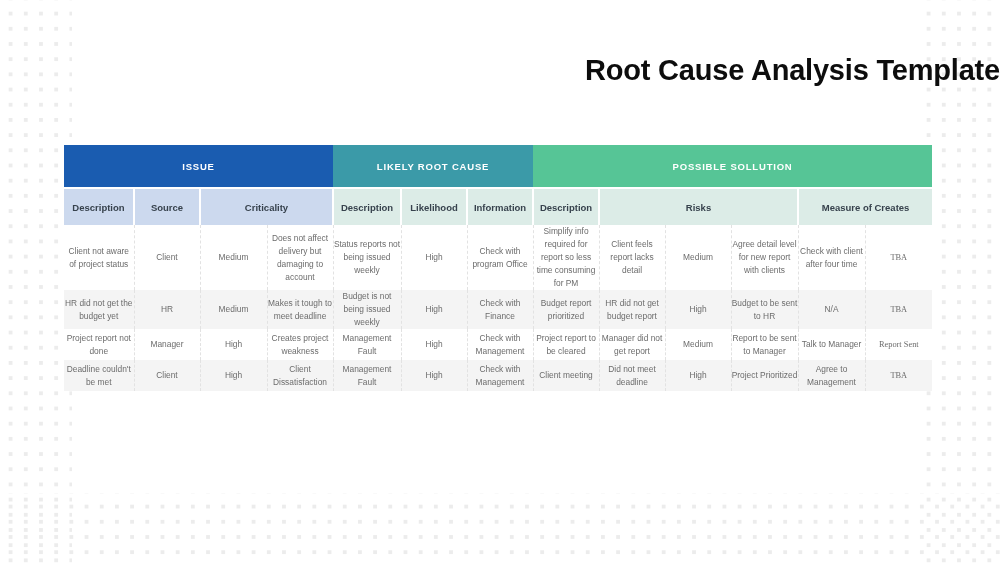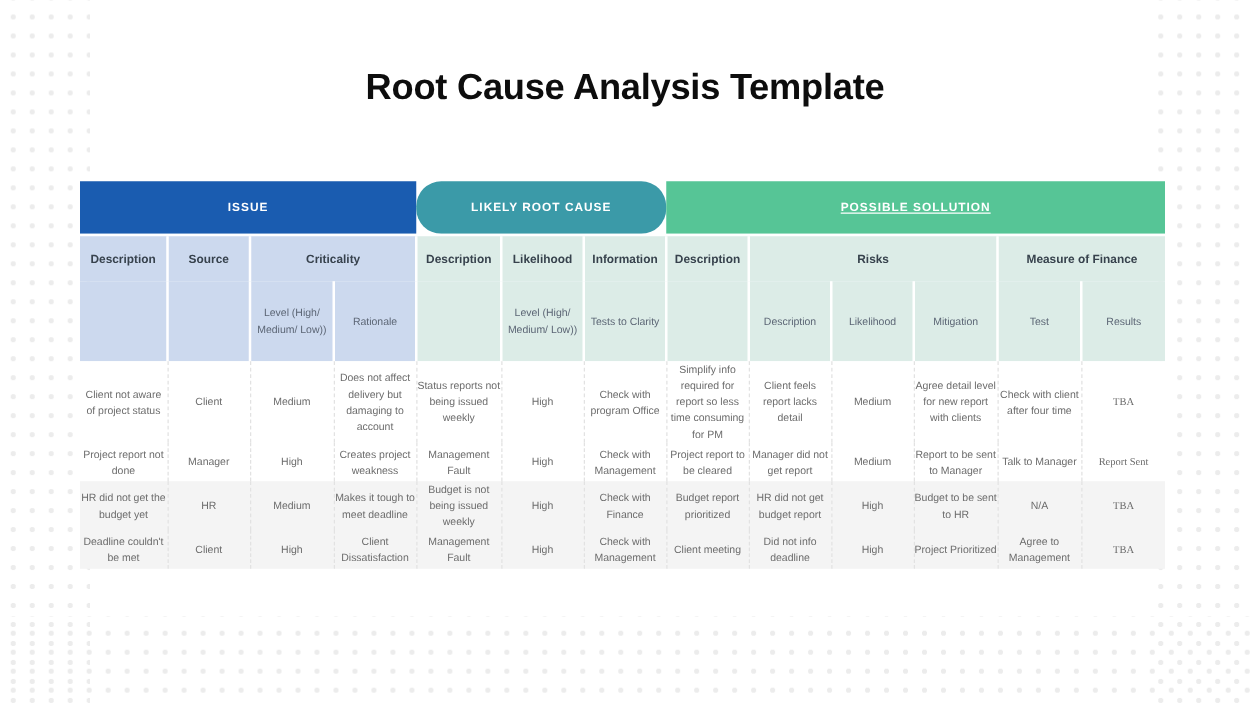--- a/index.html
+++ b/index.html
@@ -27,21 +27,21 @@
   .dots-left  { left: 0;   width: 72px; height: 563px; }
   .dots-right { right: 0;  width: 82px; height: 563px; }
   .dots-bottom{ left: 0;   width: 1000px; top: 493px; height: 70px; }
 
   
   .page-title {
     position: absolute;
     top: 54px;
     left: 0;
     width: 1000px;
-    text-align: center;
+    text-align: right;
     font-size: 29px;
     font-weight: bold;
     color: #0d0d0d;
     letter-spacing: -0.2px;
     z-index: 3;
   }
 
   
   .table-wrap {
     position: absolute;
@@ -64,22 +64,22 @@
   
   .grp {
     height: 42px;
     color: #ffffff;
     font-size: 9.5px;
     font-weight: bold;
     letter-spacing: 0.8px;
     text-transform: uppercase;
   }
   .grp-issue    { background-color: #1a5cb0; margin-left: 40px; }
-  .grp-cause    { background-color: #3b9aa8; border-radius: 20px; }
-  .grp-solution { background-color: #56c596; text-decoration: underline; }
+  .grp-cause    { background-color: #3b9aa8; }
+  .grp-solution { background-color: #56c596; }
 
   
   .band-gap td { height: 2px; background: #ffffff; padding: 0; }
 
   
   .sub {
     height: 36px;
     font-size: 9.5px;
     font-weight: bold;
     color: #37424d;
@@ -153,97 +153,82 @@
 
     <tr>
       <td class="sub sub-blue">Description</td>
       <td class="sub sub-blue">Source</td>
       <td class="sub sub-blue" colspan="2">Criticality</td>
       <td class="sub sub-green">Description</td>
       <td class="sub sub-green">Likelihood</td>
       <td class="sub sub-green">Information</td>
       <td class="sub sub-green">Description</td>
       <td class="sub sub-green" colspan="3">Risks</td>
-      <td class="sub sub-green" colspan="2" style="border-right:none">Measure of Finance</td>
-    </tr>
-
-    <tr>
-      <td class="desc desc-blue"></td>
-      <td class="desc desc-blue"></td>
-      <td class="desc desc-blue">Level (High/ Medium/ Low))</td>
-      <td class="desc desc-blue">Rationale</td>
-      <td class="desc desc-green"></td>
-      <td class="desc desc-green">Level (High/ Medium/ Low))</td>
-      <td class="desc desc-green">Tests to Clarity</td>
-      <td class="desc desc-green"></td>
-      <td class="desc desc-green">Description</td>
-      <td class="desc desc-green">Likelihood</td>
-      <td class="desc desc-green">Mitigation</td>
-      <td class="desc desc-green">Test</td>
-      <td class="desc desc-green" style="border-right:none">Results</td>
-    </tr>
+      <td class="sub sub-green" colspan="2" style="border-right:none">Measure of Creates</td>
+    </tr>
+
 
     <tr class="data r1 row-odd">
       <td>Client not aware of project status</td>
       <td>Client</td>
       <td>Medium</td>
       <td>Does not affect delivery but damaging to account</td>
       <td>Status reports not being issued weekly</td>
       <td>High</td>
       <td>Check with program Office</td>
       <td>Simplify info required for report so less time consuming for PM</td>
       <td>Client feels report lacks detail</td>
       <td>Medium</td>
       <td>Agree detail level for new report with clients</td>
       <td>Check with client after four time</td>
       <td>TBA</td>
     </tr>
 
+    <tr class="data r2 row-even">
+      <td>HR did not get the budget yet</td>
+      <td>HR</td>
+      <td>Medium</td>
+      <td>Makes it tough to meet deadline</td>
+      <td>Budget is not being issued weekly</td>
+      <td>High</td>
+      <td>Check with Finance</td>
+      <td>Budget report prioritized</td>
+      <td>HR did not get budget report</td>
+      <td>High</td>
+      <td>Budget to be sent to HR</td>
+      <td>N/A</td>
+      <td>TBA</td>
+    </tr>
+
     <tr class="data r3 row-odd">
       <td>Project report not done</td>
       <td>Manager</td>
       <td>High</td>
       <td>Creates project weakness</td>
       <td>Management Fault</td>
       <td>High</td>
       <td>Check with Management</td>
       <td>Project report to be cleared</td>
       <td>Manager did not get report</td>
       <td>Medium</td>
       <td>Report to be sent to Manager</td>
       <td>Talk to Manager</td>
       <td>Report Sent</td>
     </tr>
 
-    <tr class="data r2 row-even">
-      <td>HR did not get the budget yet</td>
-      <td>HR</td>
-      <td>Medium</td>
-      <td>Makes it tough to meet deadline</td>
-      <td>Budget is not being issued weekly</td>
-      <td>High</td>
-      <td>Check with Finance</td>
-      <td>Budget report prioritized</td>
-      <td>HR did not get budget report</td>
-      <td>High</td>
-      <td>Budget to be sent to HR</td>
-      <td>N/A</td>
-      <td>TBA</td>
-    </tr>
-
     <tr class="data r4 row-even">
       <td>Deadline couldn't be met</td>
       <td>Client</td>
       <td>High</td>
       <td>Client Dissatisfaction</td>
       <td>Management Fault</td>
       <td>High</td>
       <td>Check with Management</td>
       <td>Client meeting</td>
-      <td>Did not info deadline</td>
+      <td>Did not meet deadline</td>
       <td>High</td>
       <td>Project Prioritized</td>
       <td>Agree to Management</td>
       <td>TBA</td>
     </tr>
   </tbody>
     </table>
 </div>
 
 </body></html>

